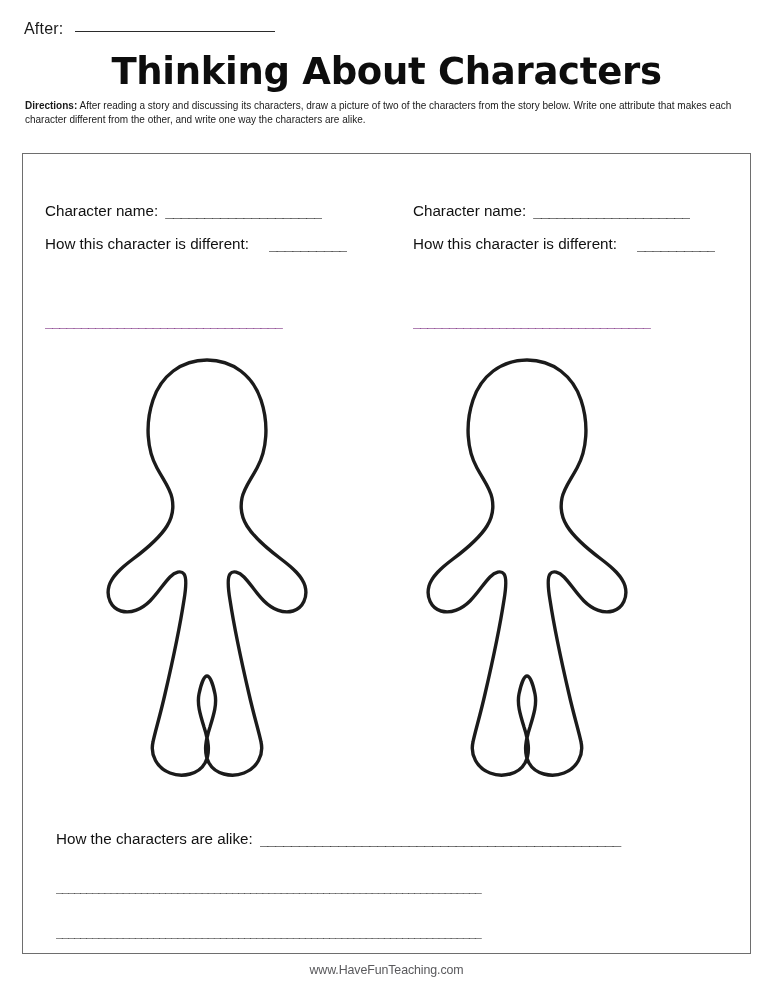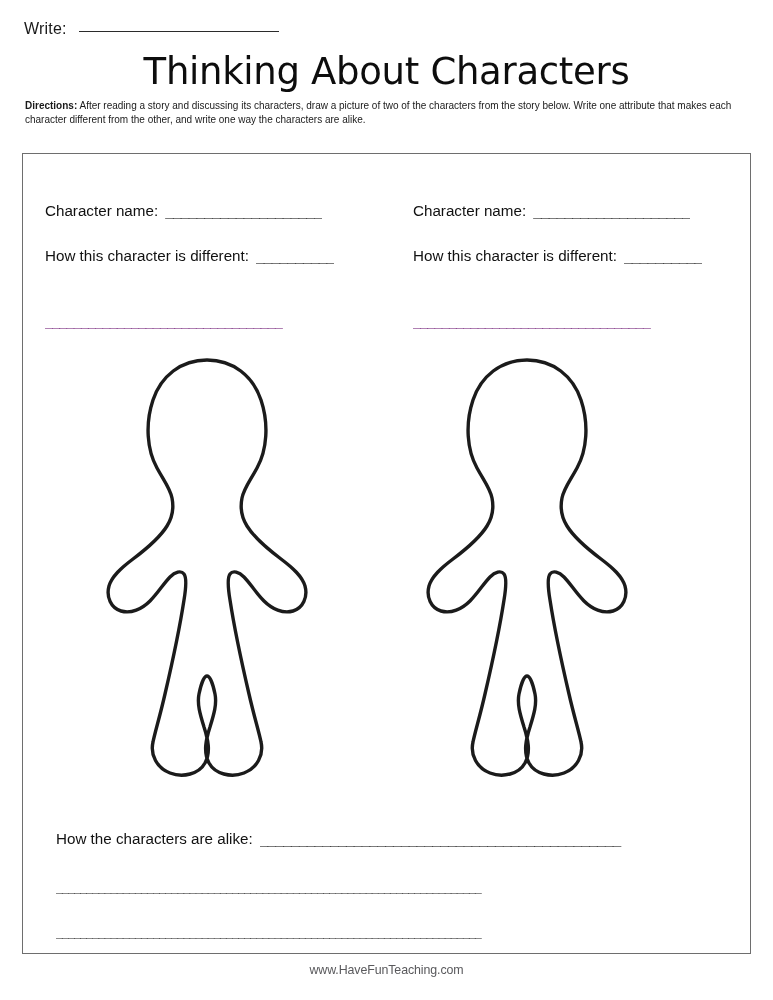--- a/index.html
+++ b/index.html
@@ -41,21 +41,21 @@
   }
 
   
   .title {
     position: absolute;
     left: 0;
     top: 50px;
     width: 773px;
     text-align: center;
     font-size: 37px;
-    font-weight: 400;
+    font-weight: 700;
     letter-spacing: -0.3px;
     color: #0d0d0d;
     font-family: "DejaVu Sans", sans-serif;
   }
 
   
   .directions {
     position: absolute;
     left: 25px;
     top: 99px;
@@ -88,21 +88,21 @@
   .col-left  { left: 22px; }
   .col-right { left: 390px; }
 
   .prompt-line {
     display: flex;
     align-items: baseline;
     font-size: 15.2px;
     color: #111111;
     white-space: nowrap;
   }
-  .prompt-line + .prompt-line { margin-top: 28px; }
+  .prompt-line + .prompt-line { margin-top: 16px; gap: 13px; }
 
   .blank {
     flex: 1 1 auto;
     margin-left: 7px;
     overflow: hidden;
     white-space: nowrap;
     letter-spacing: -0.6px;
     font-size: 15.2px;
     font-weight: 700;
     color: #111111;
@@ -185,21 +185,21 @@
     text-align: center;
     font-size: 12.4px;
     color: #59595c;
     letter-spacing: -0.1px;
   }
 </style>
 </head>
 <body>
 
 <div class="name-row">
-  <span class="name-label">Write:</span>
+  <span class="name-label">After:</span>
   <span class="name-rule"></span>
 </div>
 
 <div class="title">Thinking About Characters</div>
 
 <div class="directions">
   <b>Directions:</b><span> After reading a story and discussing its characters, draw a picture of two of the characters from the story below. Write one attribute that makes each character different from the other, and write one way the characters are alike.</span>
 </div>
 
 <div class="sheet-box">

